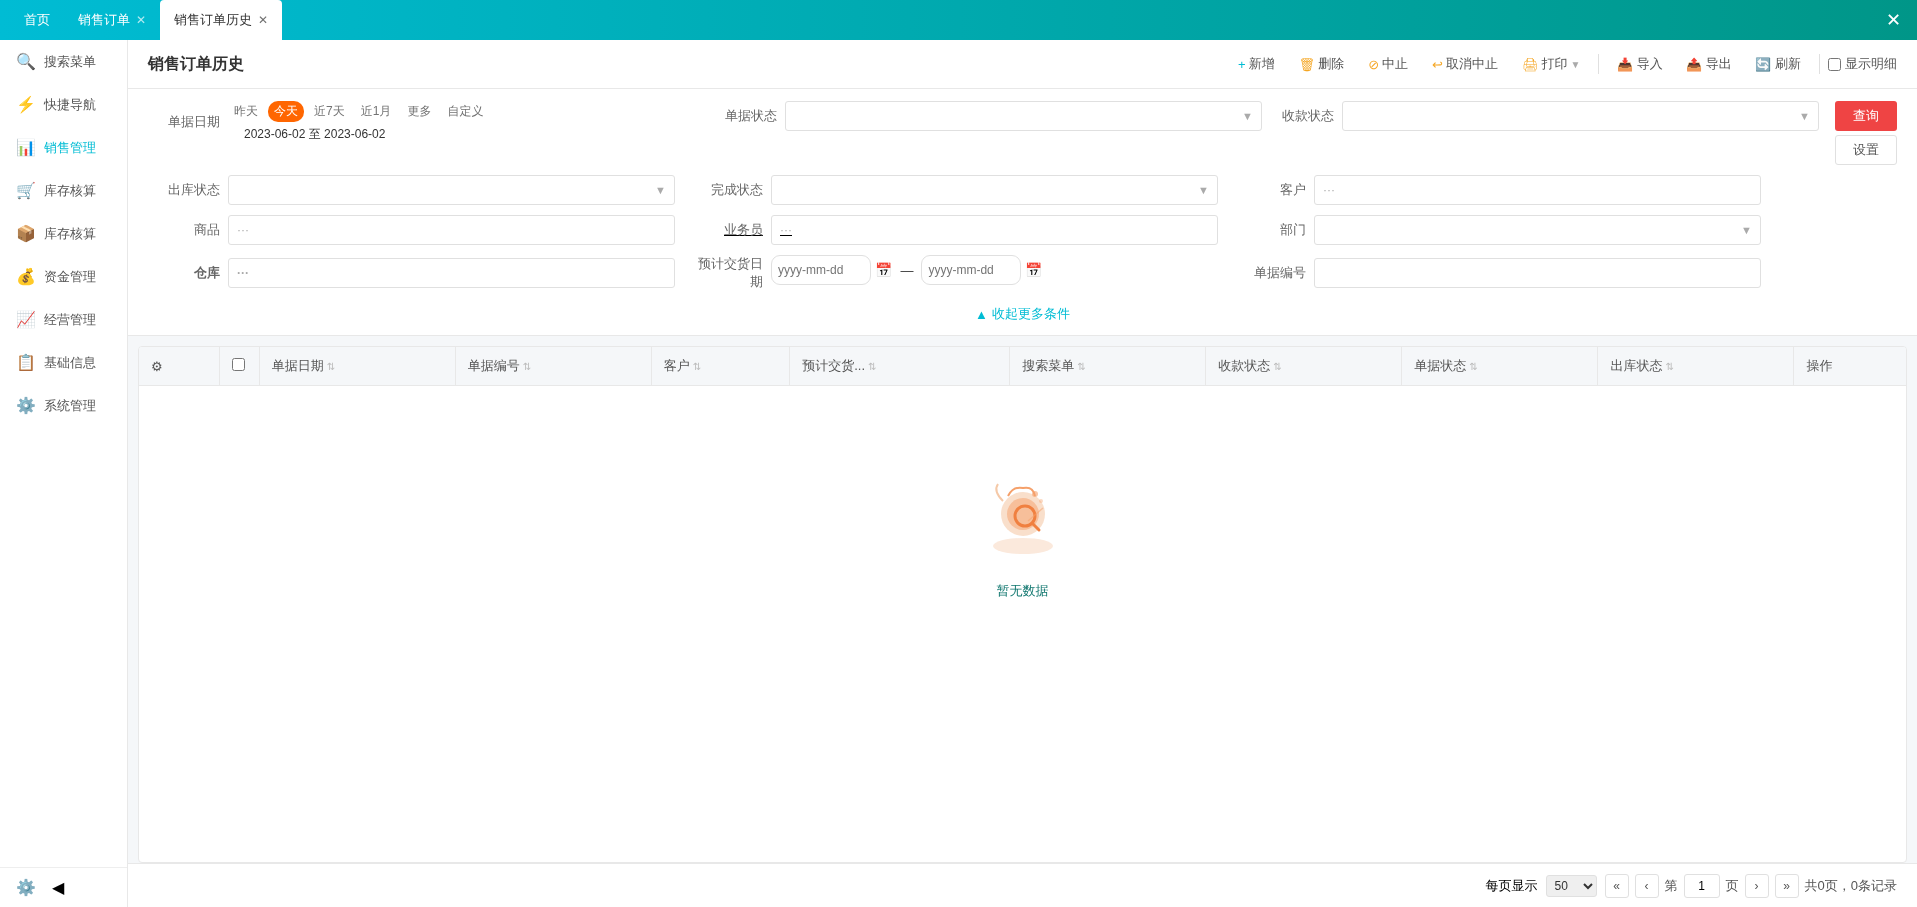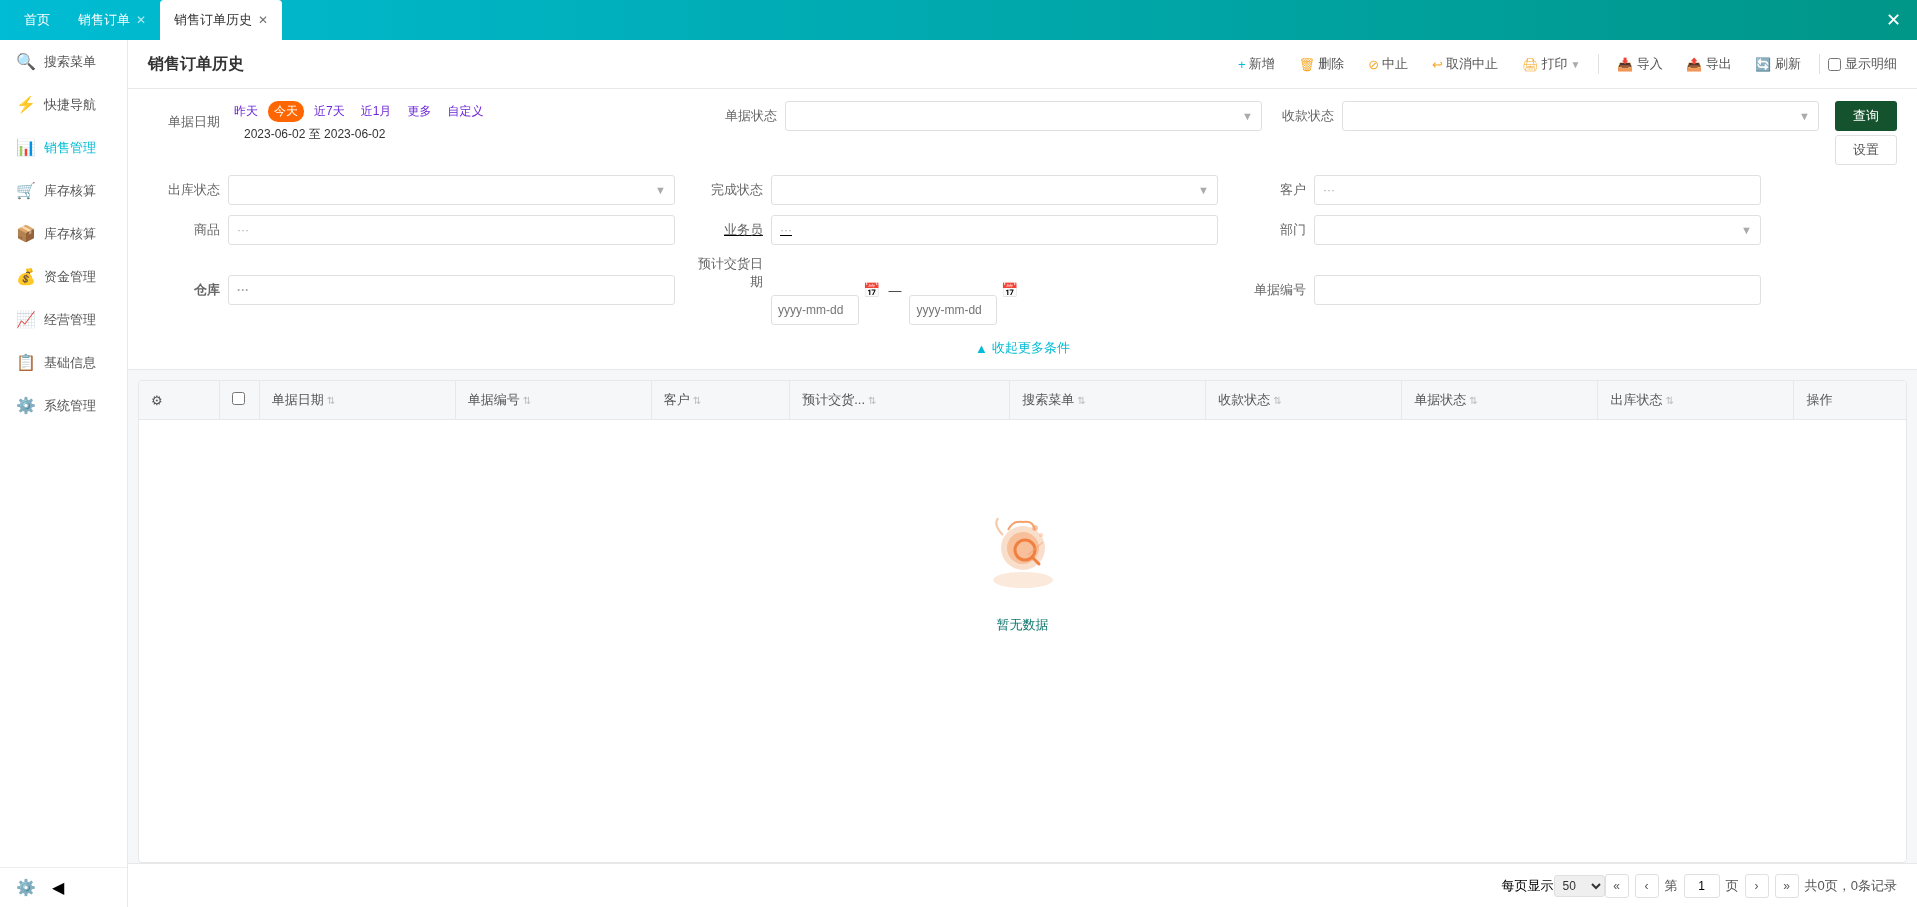--- a/index.html
+++ b/index.html
@@ -166,21 +166,21 @@
     .date-group {
       display: flex;
       align-items: center;
       gap: 4px;
     }
     .date-tag {
       padding: 2px 6px;
       border-radius: 3px;
       font-size: 12px;
       cursor: pointer;
-      color: #6d28d9;
+      color: #737373;
     }
     .date-tag.active {
       background: #ff6600;
       color: #fff;
       border-radius: 10px;
     }
     .date-range {
       font-size: 12px;
       color: #333;
       margin-left: 16px;
@@ -198,28 +198,27 @@
     }
 
     
     .date-with-cal {
       display: flex;
       align-items: center;
       gap: 4px;
     }
     .date-input {
       border: 1px solid #e0e0e0;
-      border-radius: 3px;
+      border-radius: 9px;
       height: 30px;
       padding: 0 6px;
       font-size: 12px;
       color: #bbb;
       background: #fff;
-      width: 88px;
-      margin-top: 40px;
+      width: 100px;
     }
     .cal-icon { color: #f5a623; cursor: pointer; font-size: 14px; }
     .dash { color: #333; padding: 0 4px; }
 
     
     .table-area {
       flex: 1;
       overflow: auto;
       background: #fff;
       margin: 10px 10px 0;
@@ -264,20 +263,21 @@
 
     
     .footer {
       height: 44px;
       background: #fff;
       border-top: 1px solid #e8e8e8;
       display: flex;
       align-items: center;
       justify-content: flex-end;
       padding: 0 20px;
+      gap: 8px;
       flex-shrink: 0;
     }
     .page-size-select {
       border: 1px solid #e0e0e0;
       border-radius: 3px;
       padding: 2px 4px;
       font-size: 12px;
       color: #333;
     }
     .pagination {
@@ -303,21 +303,21 @@
     .page-input {
       width: 36px;
       height: 24px;
       border: 1px solid #e0e0e0;
       border-radius: 3px;
       text-align: center;
       font-size: 12px;
     }
 
     .btn-query {
-      background: #14532d;
+      background: #ef4444;
       color: #fff;
       border: none;
       border-radius: 3px;
       padding: 6px 18px;
       cursor: pointer;
       font-size: 13px;
     }
     .btn-settings {
       background: #fff;
       color: #555;

